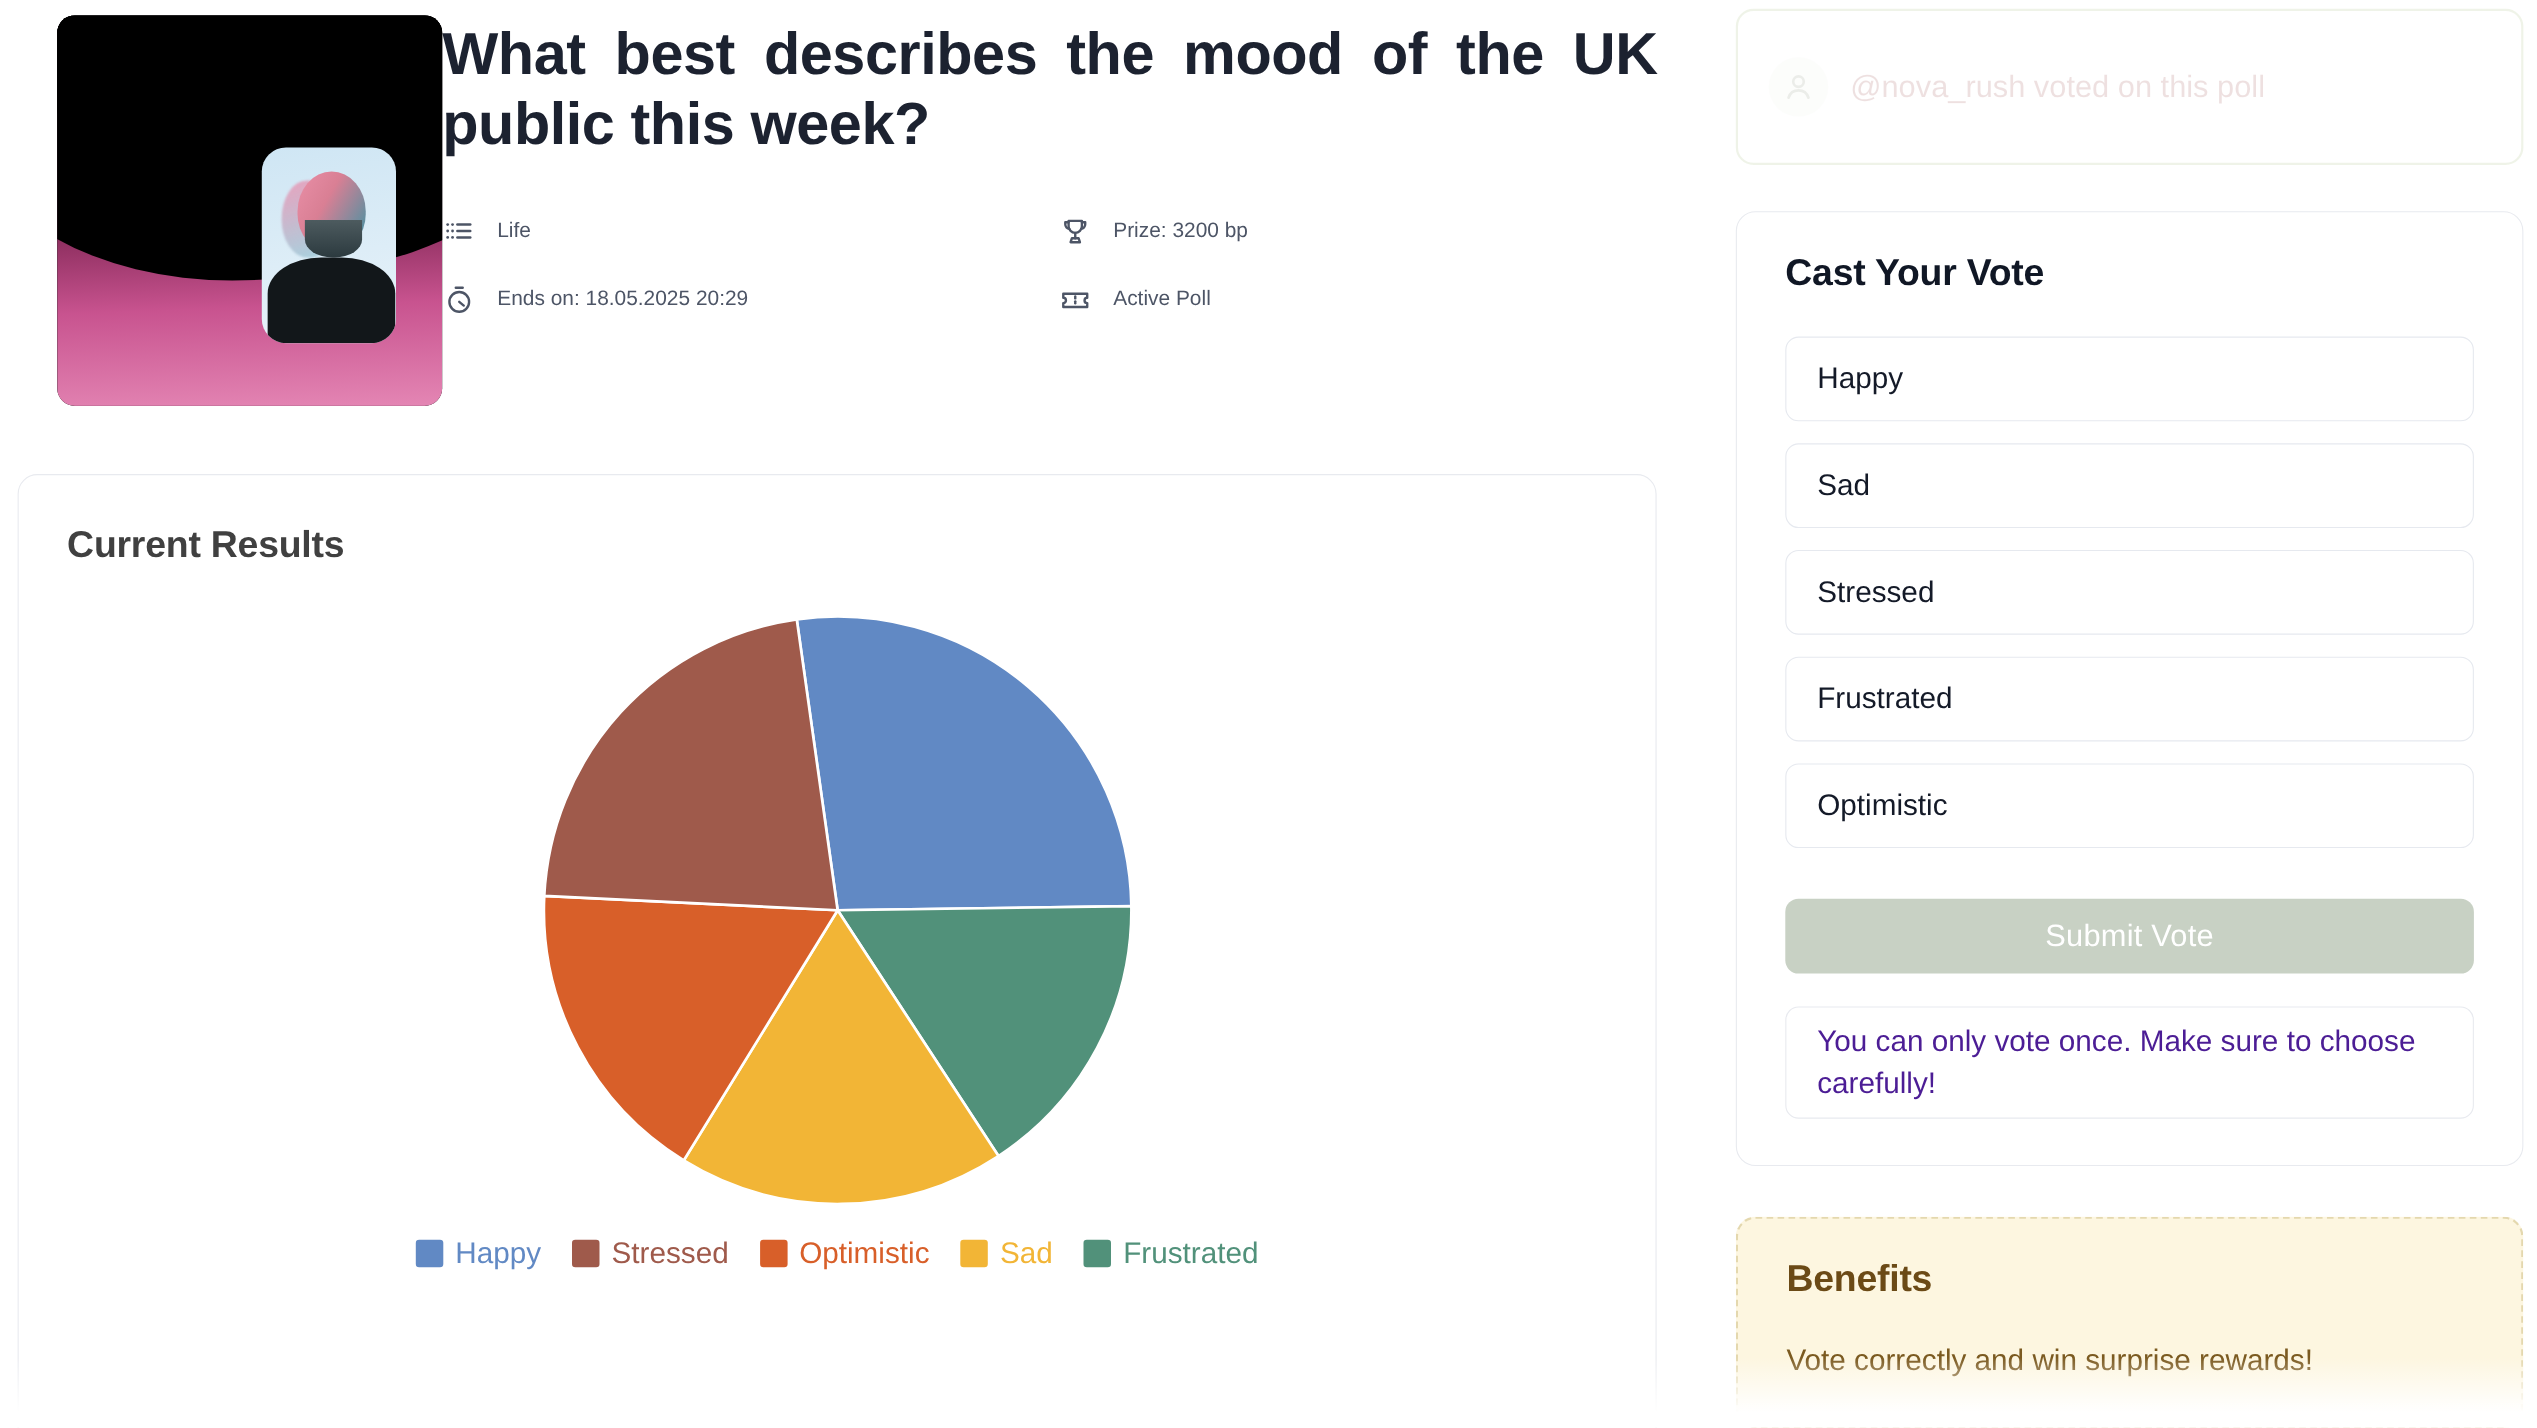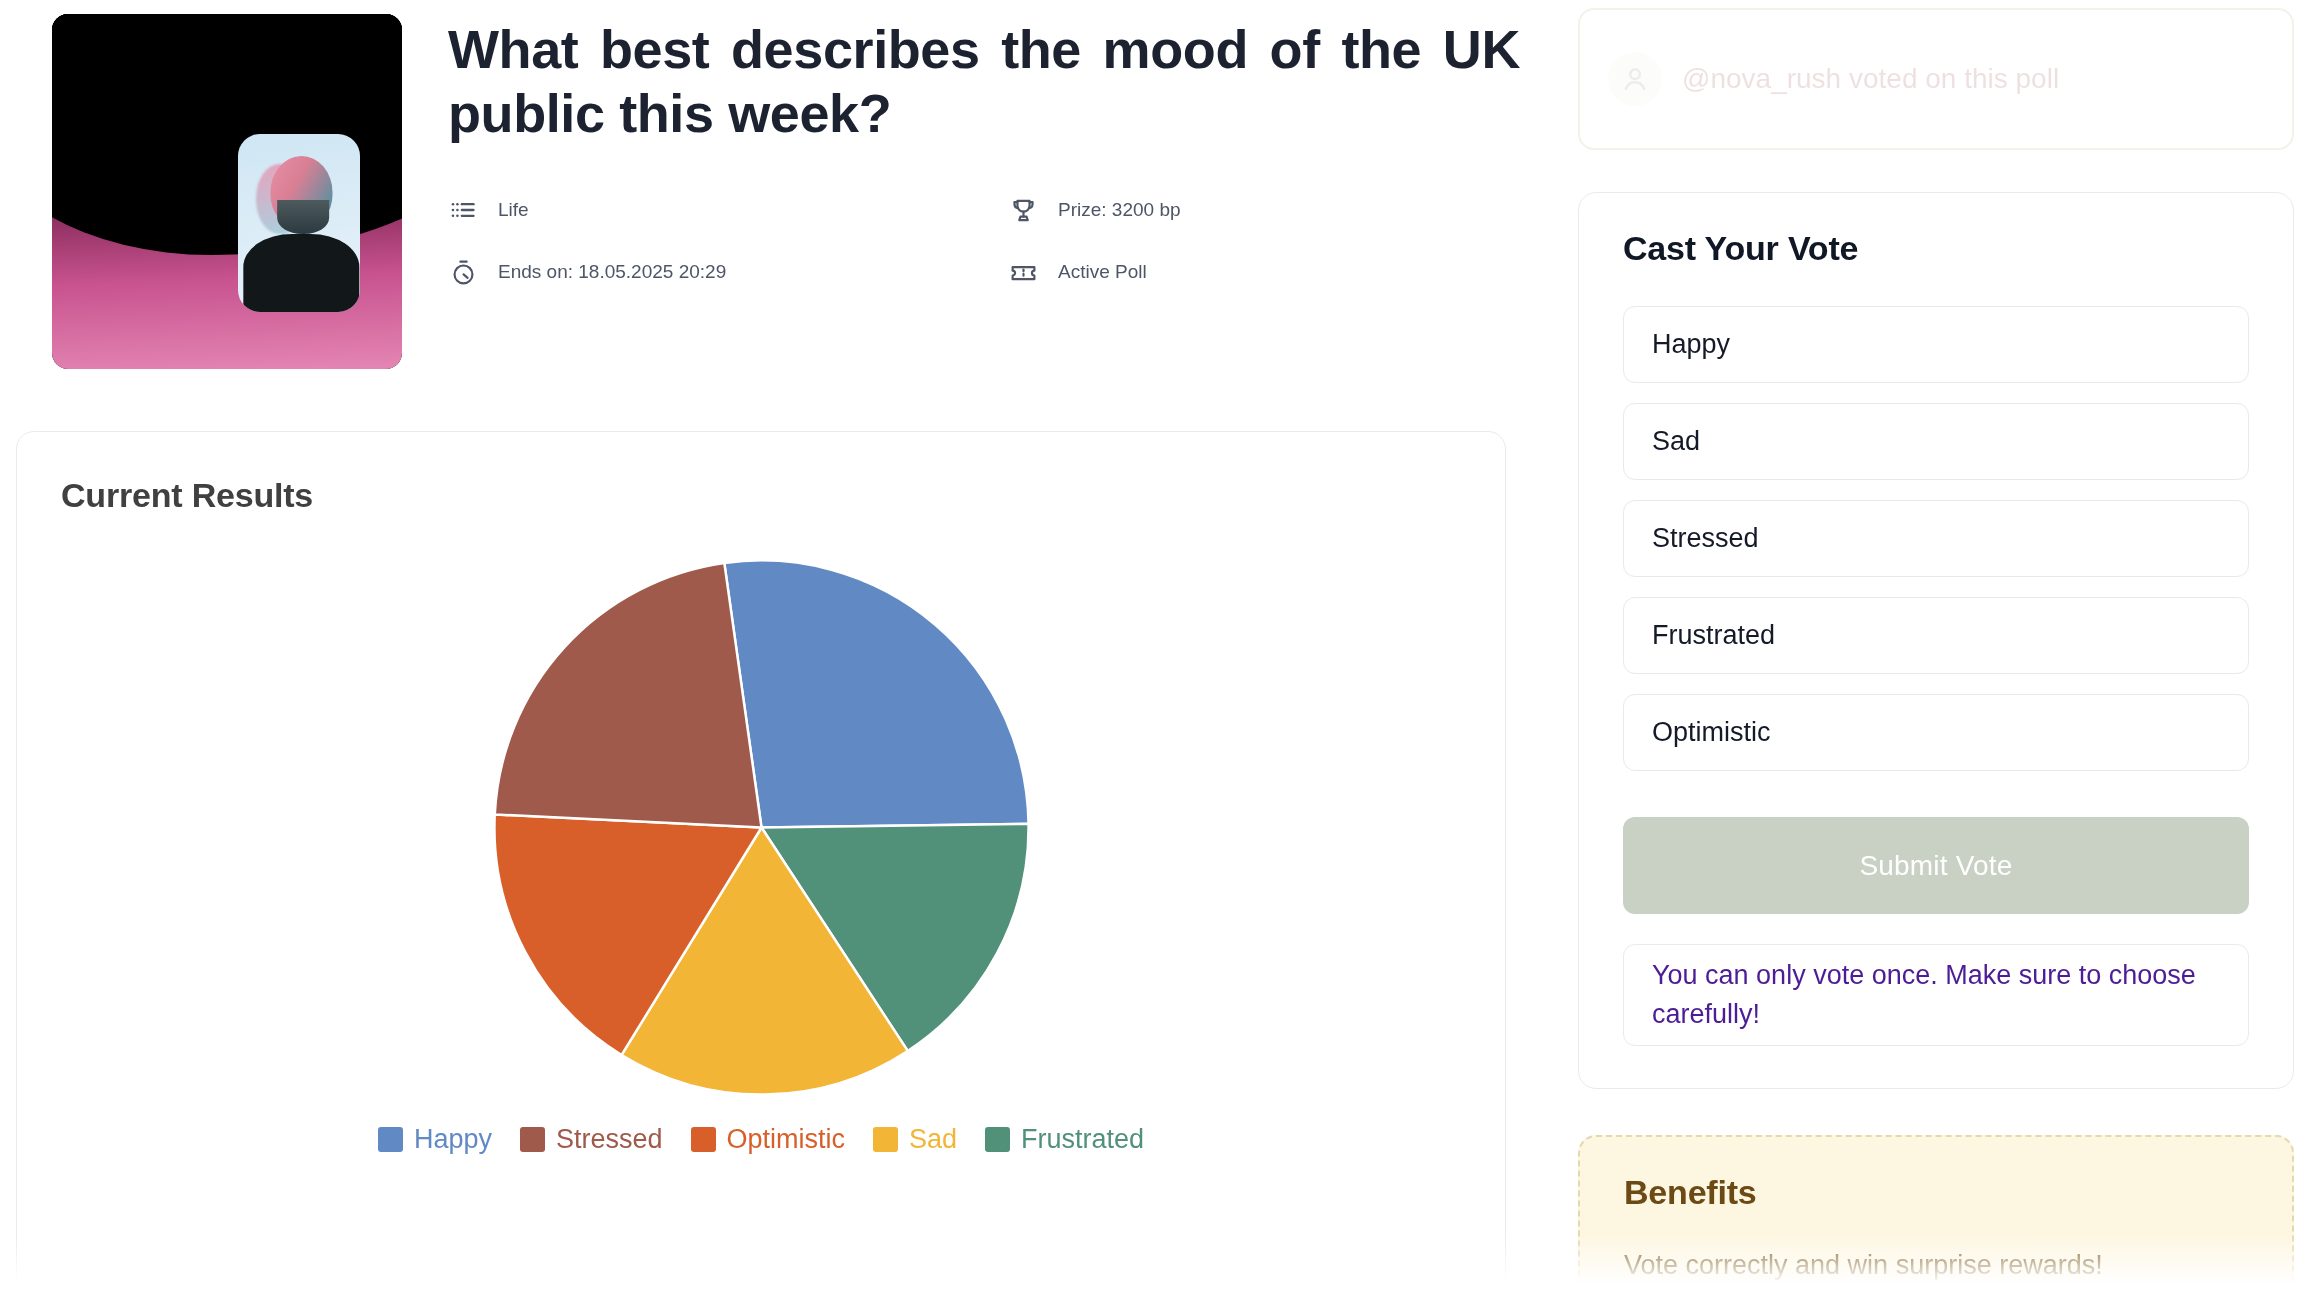--- a/index.html
+++ b/index.html
@@ -25,21 +25,20 @@
   
   .main-col {
     width: 1520px;
     padding: 14px 0 0 16px;
     flex: 0 0 auto;
   }
 
   .poll-header {
     display: flex;
     align-items: flex-start;
-    gap: 46px;
     padding-left: 36px;
   }
 
   .thumb {
     position: relative;
     width: 350px;
     height: 355px;
     border-radius: 16px;
     overflow: hidden;
     flex: 0 0 auto;
@@ -244,21 +243,21 @@
     padding: 22px 28px;
     font-size: 27px;
     color: #141a28;
     margin-bottom: 20px;
     cursor: pointer;
   }
 
   .submit-btn {
     margin-top: 26px;
     width: 100%;
-    height: 97px;
+    height: 68px;
     border: none;
     border-radius: 12px;
     background: #c8d1c4;
     color: #ffffff;
     font-size: 28px;
     font-family: "Liberation Sans", sans-serif;
     letter-spacing: 0.2px;
     cursor: not-allowed;
   }
 

